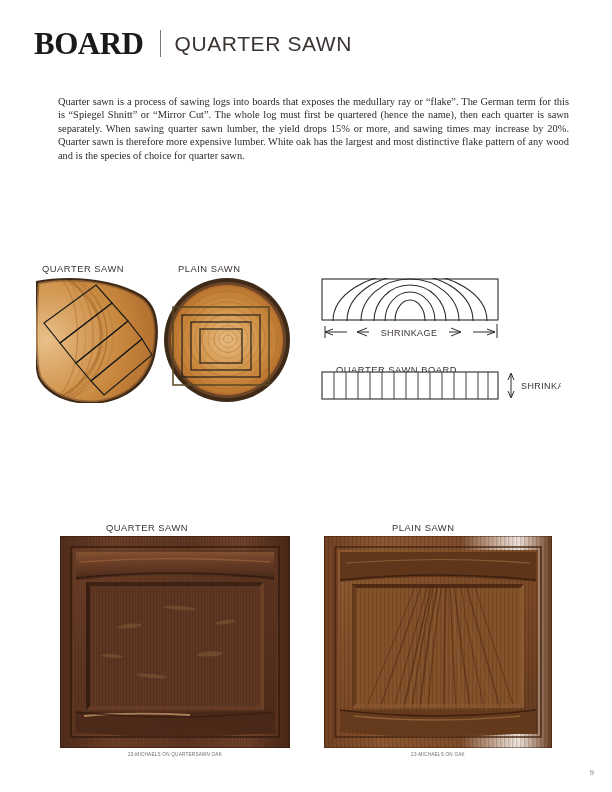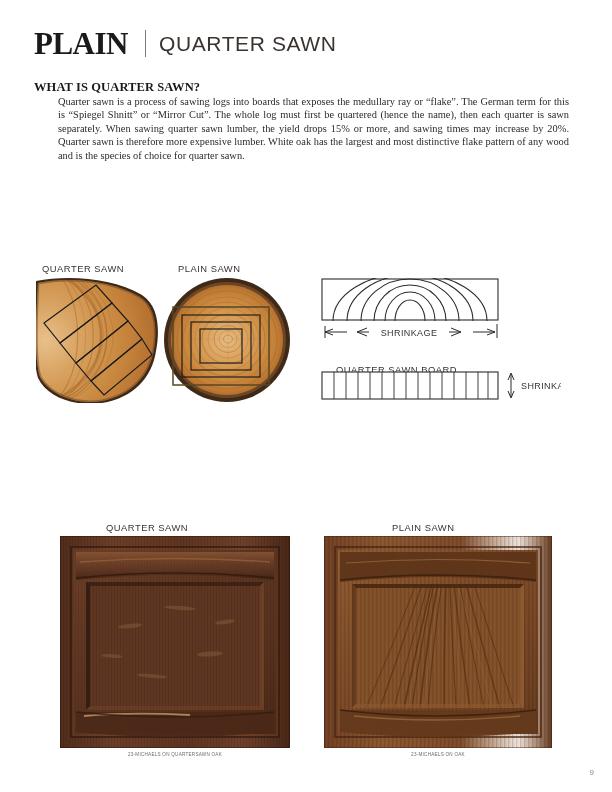--- a/index.html
+++ b/index.html
@@ -74,26 +74,25 @@
     font-family:"Liberation Sans", sans-serif;
     font-size:8px;color:#8a8a8a;
   }
 </style>
 </head>
 <body>
 
 <div class="page">
 
   <div class="header">
-    <span class="faqs">PLAIN</span>
+    <span class="faqs">BOARD</span>
     <span class="hdr-rule"></span>
     <span class="hdr-title">QUARTER SAWN</span>
   </div>
 
-  <div class="sec-head" style="left:34px;top:80px;">WHAT IS QUARTER SAWN?</div>
 
   <div class="para" style="left:34px;top:95px;width:511px;">Quarter sawn is a process of sawing logs into boards that exposes the medullary ray or “flake”. The German term for this is “Spiegel Shnitt” or “Mirror Cut”. The whole log must first be quartered (hence the name), then each quarter is sawn separately. When sawing quarter sawn lumber, the yield drops 15% or more, and sawing times may increase by 20%. Quarter sawn is therefore more expensive lumber. White oak has the largest and most distinctive flake pattern of any wood and is the species of choice for quarter sawn.</div>
 
 
   <div class="lbl" style="left:42px;top:263px;">QUARTER SAWN</div>
   <div class="lbl" style="left:178px;top:263px;">PLAIN SAWN</div>
   <div class="lbl" style="left:342px;top:279px;">PLAIN SAWN BOARD</div>
   <div class="lbl" style="left:336px;top:364px;">QUARTER SAWN BOARD</div>
 
   <div class="log" style="left:36px;top:277px;">

